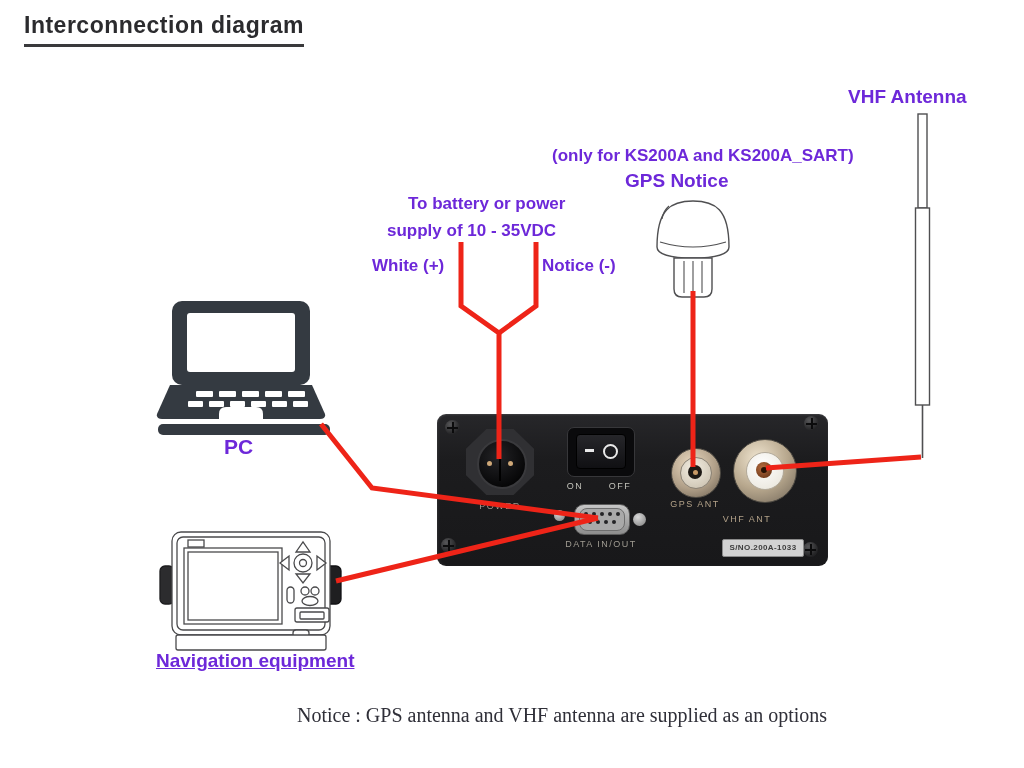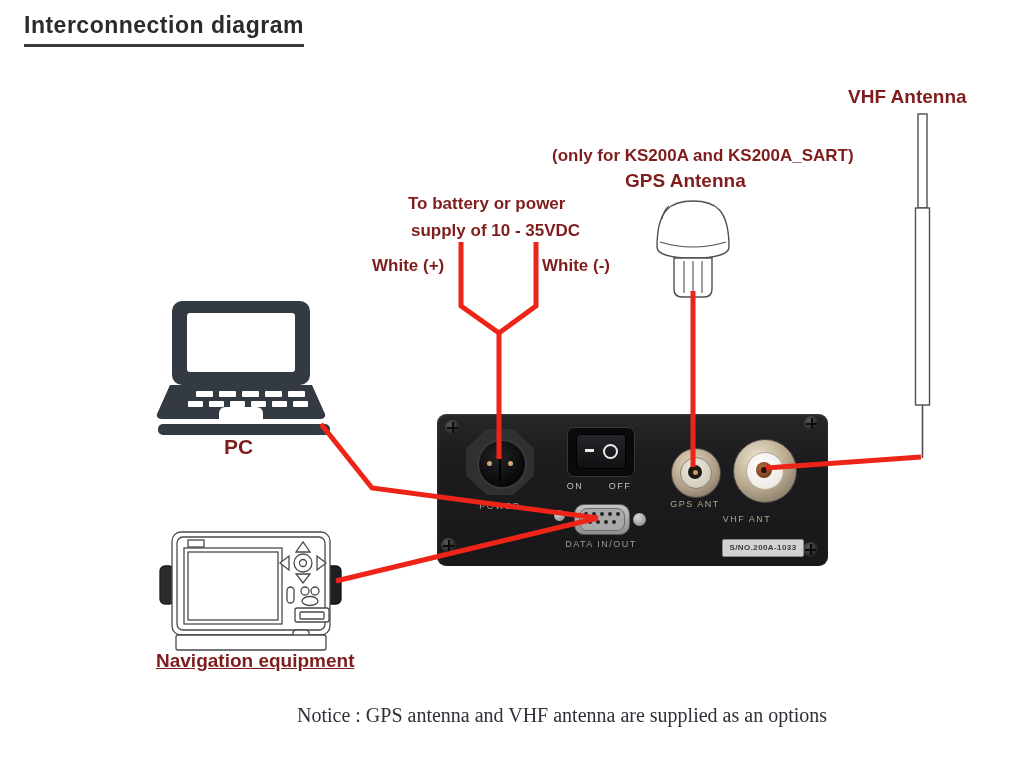--- a/index.html
+++ b/index.html
@@ -1,18 +1,18 @@
 <!DOCTYPE html>
 <html><head>
 <meta charset="utf-8">
 <style>
   html,body{margin:0;padding:0;background:#ffffff;}
   #page{position:relative;width:1024px;height:768px;background:#ffffff;overflow:hidden;
         font-family:"Liberation Sans",sans-serif;}
-  .lbl{position:absolute;color:#7f1d1d;font-weight:600;white-space:nowrap;}
+  .lbl{position:absolute;color:#6d28d9;font-weight:600;white-space:nowrap;}
   #title{position:absolute;left:24px;top:12px;font-size:23px;font-weight:800;color:#2d2d2f;
          letter-spacing:.5px;border-bottom:3px solid #3a3a3c;padding-bottom:5px;color:#2b2b2e;}
   #notice{position:absolute;left:100px;top:704px;width:924px;text-align:center;
           font-family:"Liberation Serif",serif;font-size:20px;color:#2f2f38;font-weight:400;}
   
   #panel{position:absolute;left:437px;top:414px;width:391px;height:152px;border-radius:9px;
          background:linear-gradient(180deg,#27272a 0%,#1c1c1e 30%,#18181a 100%);
          box-shadow:inset 0 1px 2px rgba(255,255,255,.10), inset 2px 0 3px rgba(255,255,255,.05);z-index:1;}
   .screw{position:absolute;width:15px;height:15px;border-radius:50%;
          background:radial-gradient(circle at 35% 30%,#565658,#232325 70%);}
@@ -68,25 +68,25 @@
 </style>
 </head>
 <body>
 
 <div id="page">
 
   <div id="title" class="txt">Interconnection diagram</div>
 
   <div class="lbl txt" style="left:848px;top:86px;font-size:19px;">VHF Antenna</div>
   <div class="lbl txt" style="left:552px;top:146px;font-size:17px;">(only for KS200A and KS200A_SART)</div>
-  <div class="lbl txt" style="left:625px;top:170px;font-size:19px;">GPS Antenna</div>
+  <div class="lbl txt" style="left:625px;top:170px;font-size:19px;">GPS Notice</div>
   <div class="lbl txt" style="left:408px;top:194px;font-size:17px;">To battery or power</div>
-  <div class="lbl txt" style="left:411px;top:221px;font-size:17px;">supply of 10 - 35VDC</div>
+  <div class="lbl txt" style="left:387px;top:221px;font-size:17px;">supply of 10 - 35VDC</div>
   <div class="lbl txt" style="left:372px;top:256px;font-size:17px;">White (+)</div>
-  <div class="lbl txt" style="left:542px;top:256px;font-size:17px;">White (-)</div>
+  <div class="lbl txt" style="left:542px;top:256px;font-size:17px;">Notice (-)</div>
   <div class="lbl txt" style="left:224px;top:435px;font-size:21px;">PC</div>
   <div class="lbl txt" style="left:156px;top:650px;font-size:19px;text-decoration:underline;">Navigation equipment</div>
   <div id="notice" class="txt">Notice : GPS antenna and VHF antenna are supplied as an options</div>
 
   <div id="panel">
     <div class="screw" style="left:8px;top:6px;"></div>
     <div class="screw" style="left:367px;top:2px;"></div>
     <div class="screw" style="left:4px;top:124px;"></div>
     <div class="screw" style="left:366px;top:128px;"></div>
 

